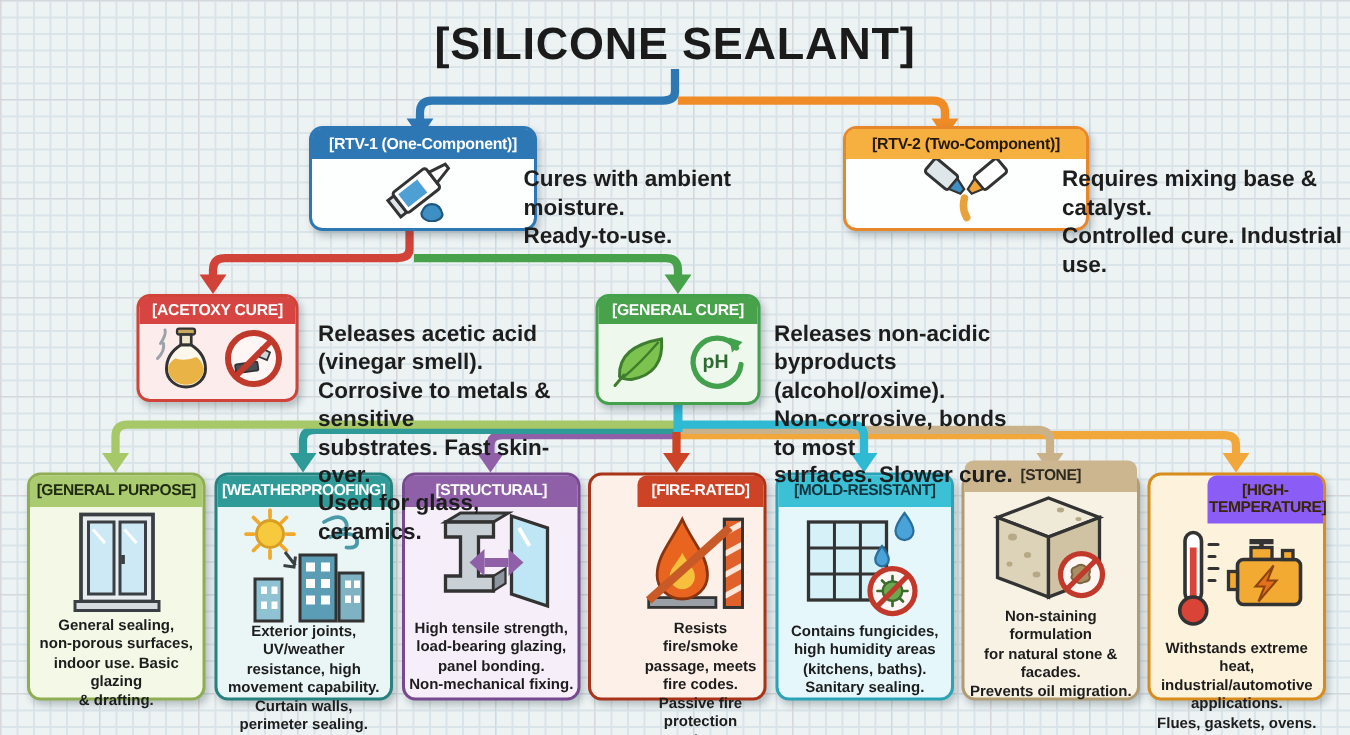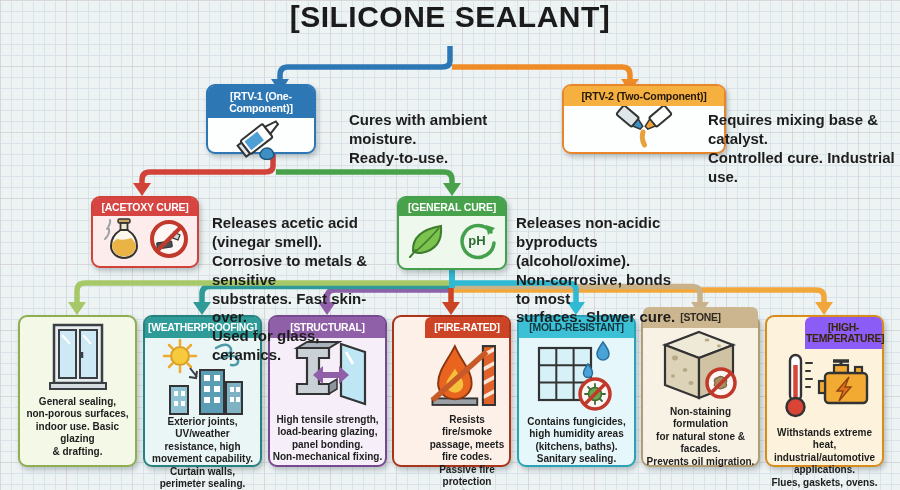--- a/index.html
+++ b/index.html
@@ -8,31 +8,31 @@
     position:relative;width:900px;height:490px;overflow:hidden;
     background-color:#edf2f3;
     background-image:
       linear-gradient(rgba(210,120,120,.12) 1px, transparent 1px),
       linear-gradient(90deg, rgba(210,120,120,.12) 1px, transparent 1px),
       linear-gradient(#d8e4e9 1px, transparent 1px),
       linear-gradient(90deg,#d8e4e9 1px, transparent 1px);
     background-size:66px 66px,66px 66px,11px 11px,11px 11px;
   }
   .title{
-    position:absolute;top:0;left:0;width:100%;text-align:center;
+    position:absolute;top:13px;left:0;width:100%;text-align:center;
     font-size:30px;font-weight:bold;color:#1b1b1b;letter-spacing:.5px;z-index:3;
   }
   svg.wires{position:absolute;left:0;top:0;z-index:1;}
   .box{position:absolute;border-radius:9px;box-shadow:2px 3px 5px rgba(40,60,70,.28);z-index:2;box-sizing:border-box;display:flex;flex-direction:column;}
   .hdr{font-weight:bold;text-align:center;border-radius:6px 6px 0 0;letter-spacing:-.2px;}
   .bodyrow{flex:1;display:flex;align-items:center;justify-content:center;gap:7px;}
   .desc{position:absolute;font-weight:bold;white-space:pre-line;z-index:3;color:#1d1d1d;line-height:1.26;}
 
   
-  .rtv{width:110px;height:70px;background:#fdfefe;}
+  .rtv{width:152px;height:70px;background:#fdfefe;}
   .rtv .hdr{font-size:10.6px;padding:4px 1px;}
   #rtv1{left:206px;top:84px;border:2.5px solid #2e77b5;}
   #rtv1 .hdr{background:#2e77b5;color:#fff;}
   #rtv2{left:562px;top:84px;width:164px;border:2.5px solid #e8872a;}
   #rtv2 .hdr{background:#f6b03f;color:#23180a;}
   .desc-rtv{font-size:15px;}
   #desc-rtv1{left:349px;top:111px;width:170px;}
   #desc-rtv2{left:708px;top:111px;width:190px;}
 
   
@@ -197,20 +197,21 @@
         </svg>
       </span>
     </div>
   </div>
   <div class="desc desc-cure" id="desc-neutral">Releases non-acidic byproducts
 (alcohol/oxime).
 Non-corrosive, bonds to most
 surfaces. Slower cure.</div>
 
   <div class="box cat" id="cat0">
+    <div class="hdr">[GENERAL PURPOSE]</div>
     <div class="iconzone">
       <svg width="72" height="74" viewBox="0 0 72 74">
         <rect x="12" y="5" width="48" height="58" fill="#e8eef0" stroke="#3a3f44" stroke-width="2.5"></rect>
         <rect x="17" y="10" width="17" height="48" fill="#cde9f6" stroke="#3a3f44" stroke-width="2"></rect>
         <rect x="38" y="10" width="17" height="48" fill="#cde9f6" stroke="#3a3f44" stroke-width="2"></rect>
         <line x1="20" y1="15" x2="28" y2="24" stroke="#fff" stroke-width="2"></line>
         <line x1="41" y1="15" x2="49" y2="24" stroke="#fff" stroke-width="2"></line>
         <line x1="40" y1="32" x2="40" y2="38" stroke="#3a3f44" stroke-width="2.5"></line>
         <rect x="8" y="63" width="56" height="6" fill="#d5dbdf" stroke="#3a3f44" stroke-width="2"></rect>
       </svg>

